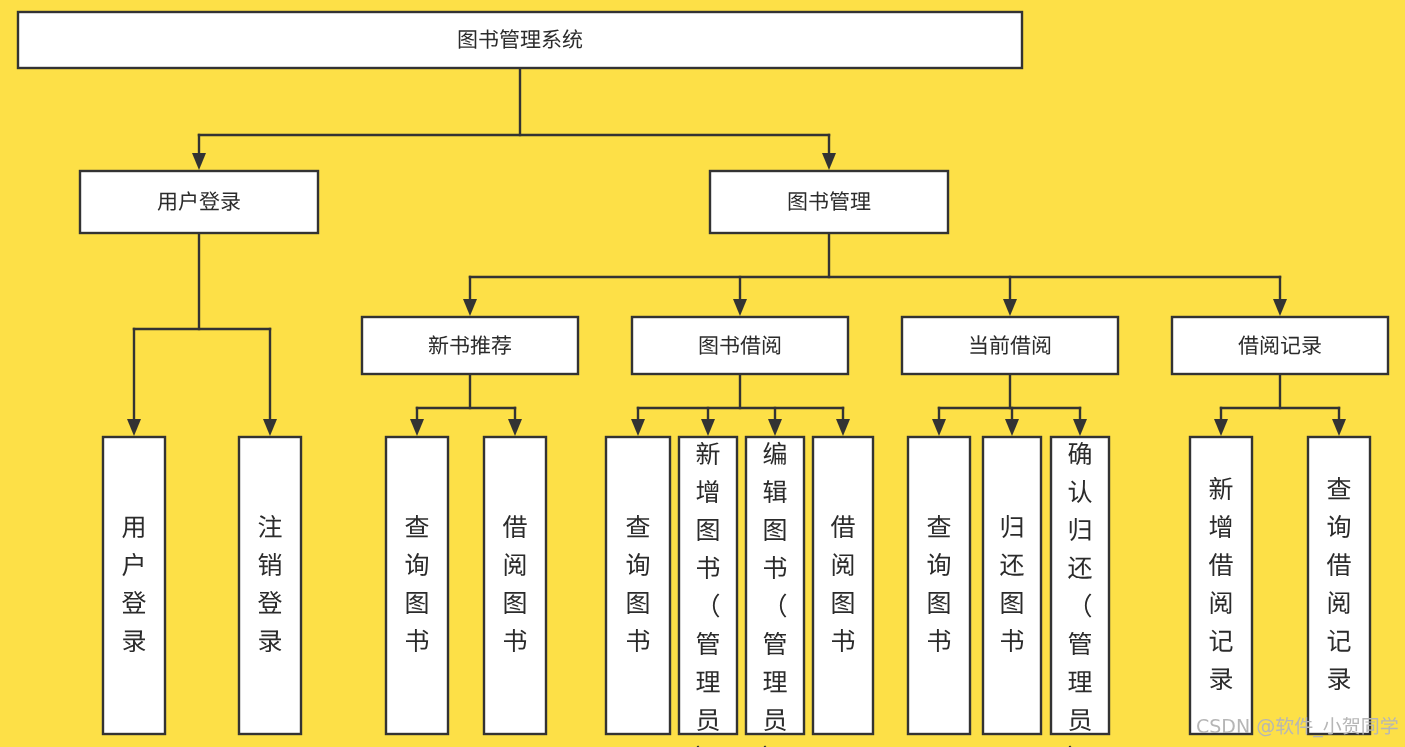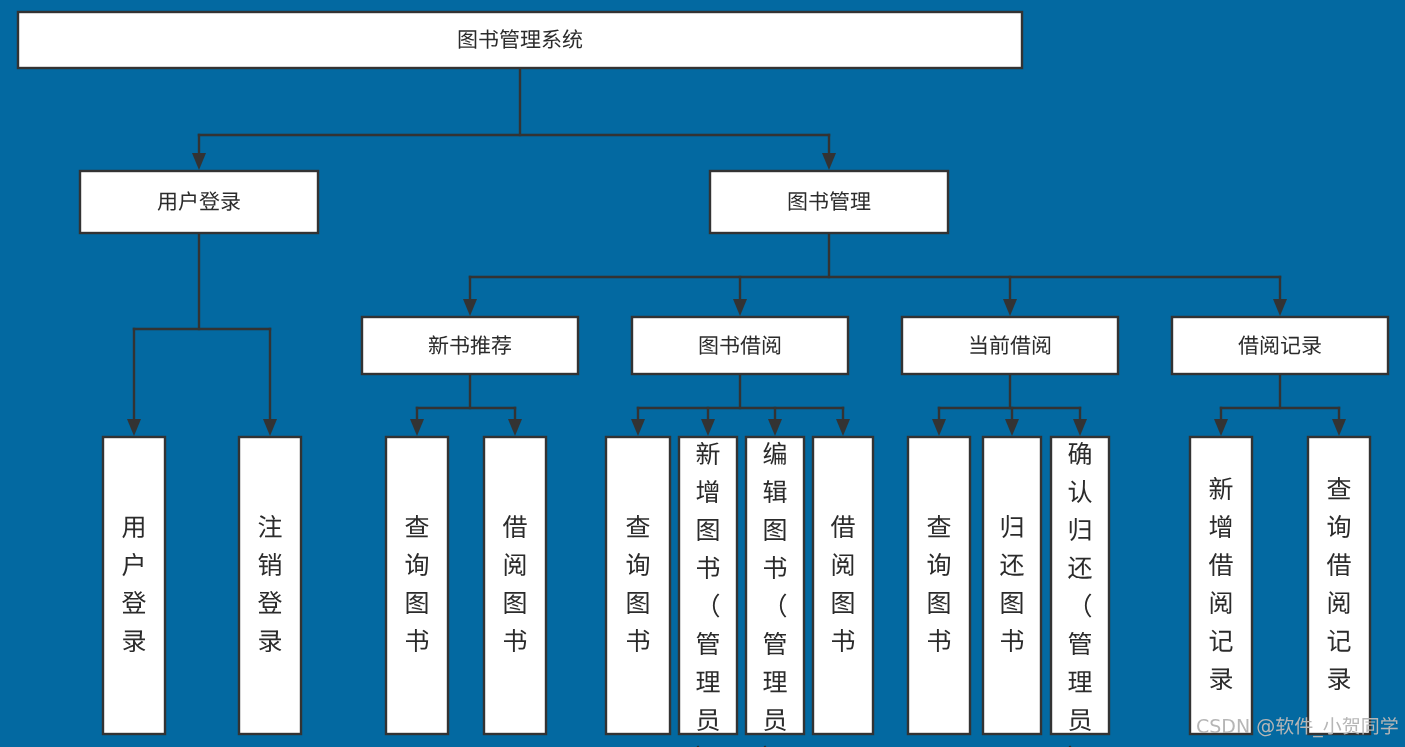--- a/index.html
+++ b/index.html
@@ -12,21 +12,21 @@
     width: 1405px;
     height: 747px;
     font-family: "DejaVu Sans", "Liberation Sans", sans-serif;
     overflow: hidden;
     position: relative;
   }
   #diagram-root {
     position: relative;
     width: 1405px;
     height: 747px;
-    background: #0369a1;
+    background: #fde047;
   }
   svg#tree-svg {
     position: absolute;
     left: 0;
     top: 0;
     width: 1405px;
     height: 747px;
     display: block;
   }
   .node-rect {

